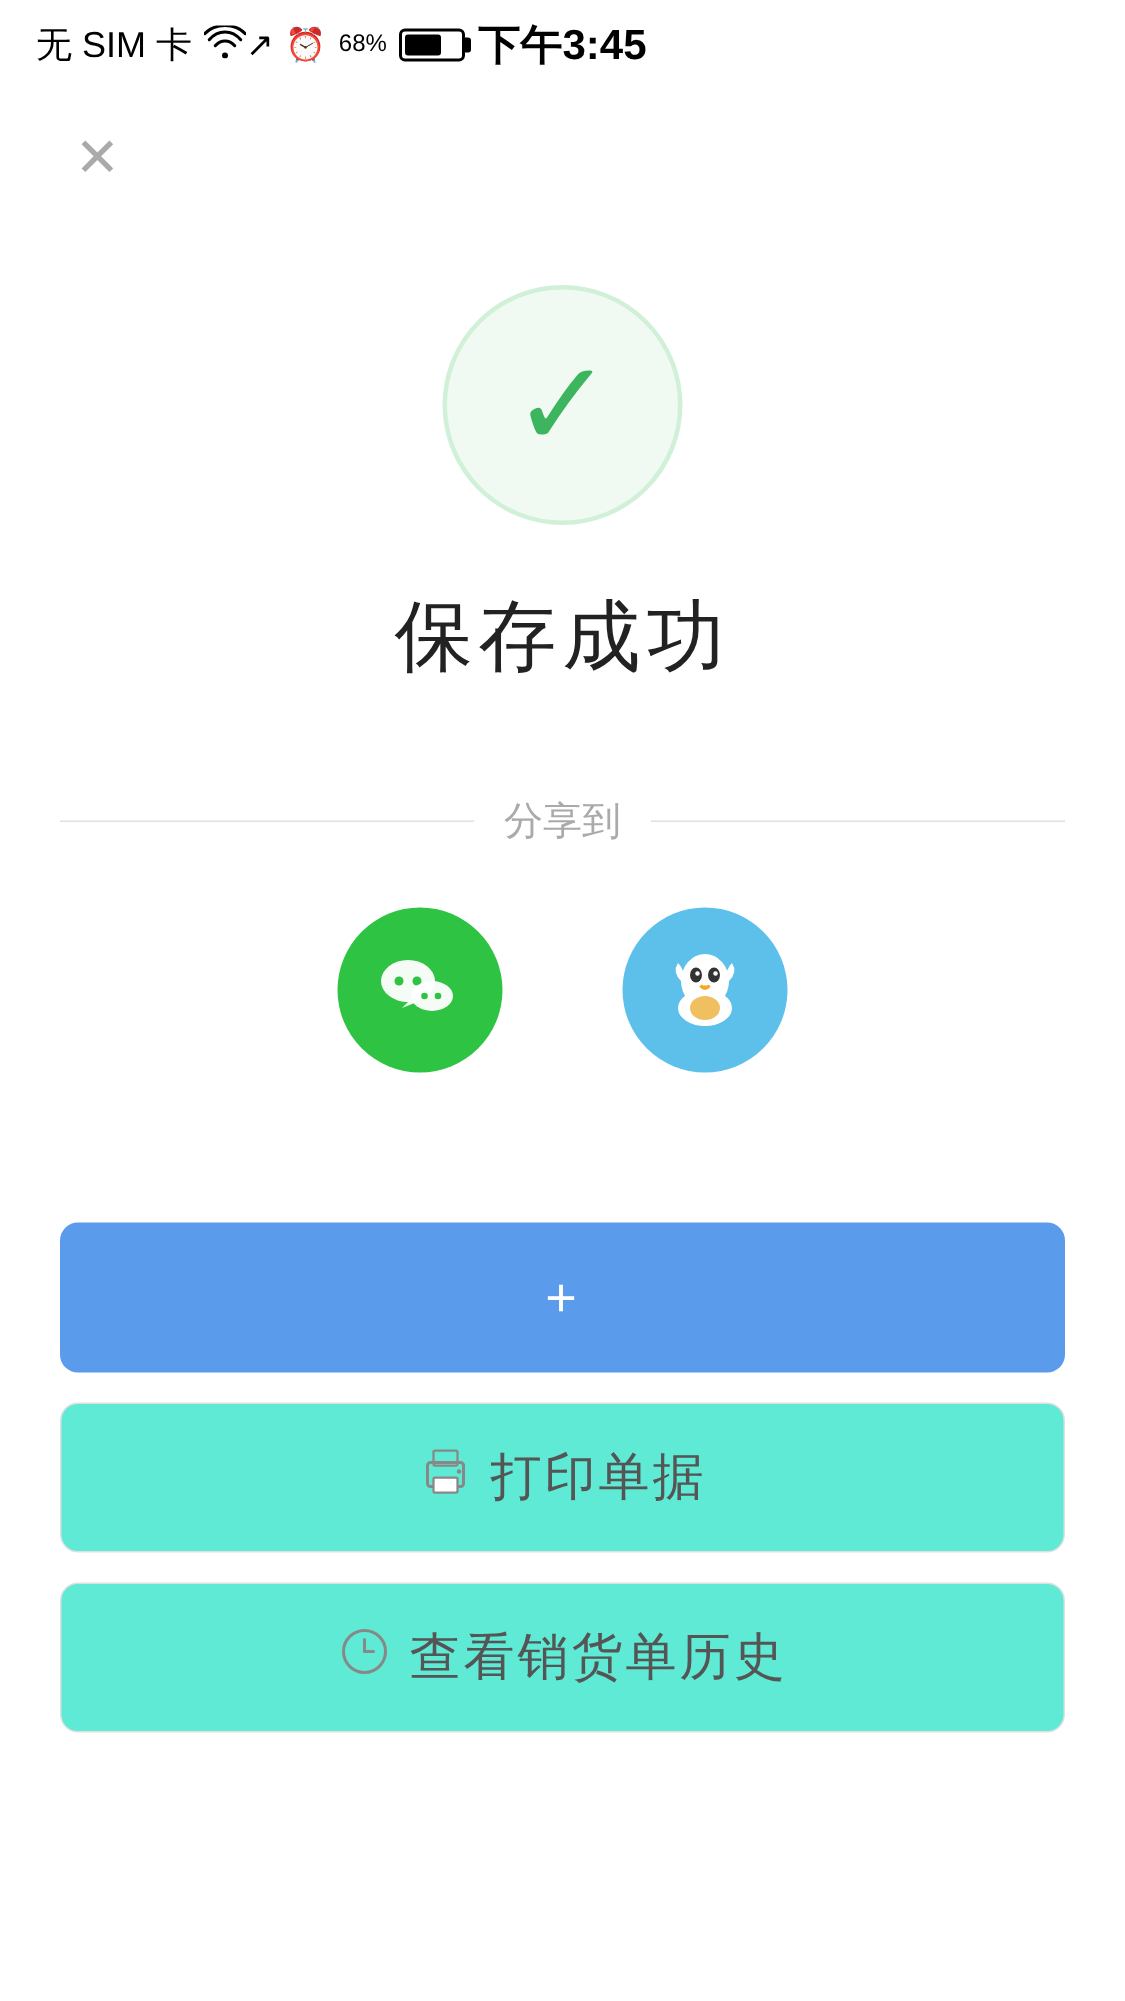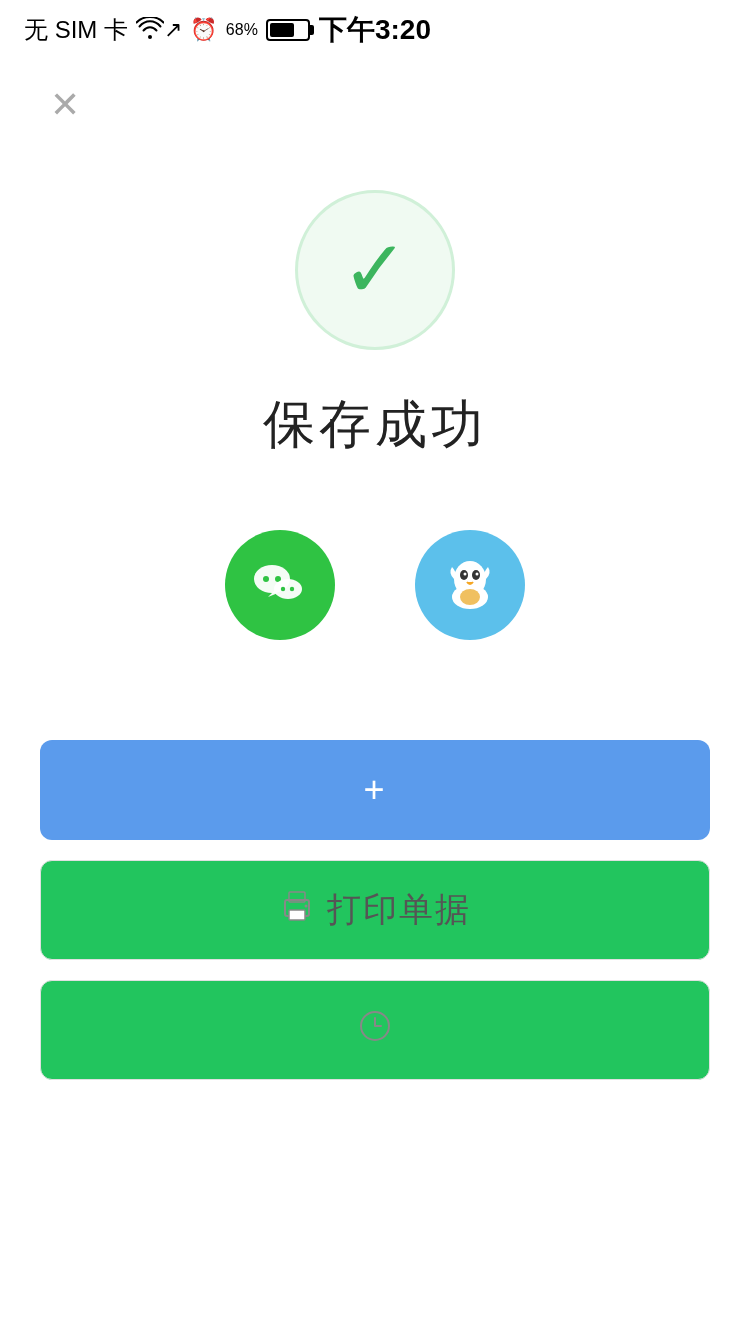--- a/index.html
+++ b/index.html
@@ -204,21 +204,21 @@
       align-items: center;
       justify-content: center;
       gap: 12px;
       cursor: pointer;
       letter-spacing: 2px;
     }
     .btn-secondary {
       width: 100%;
       height: 100px;
       border-radius: 12px;
-      background: #22c55e;
+      background: #5eead4;
       border: 1.5px solid #e0e0e0;
       color: #555555;
       font-size: 34px;
       display: flex;
       align-items: center;
       justify-content: center;
       gap: 12px;
       cursor: pointer;
       letter-spacing: 2px;
     }
@@ -243,21 +243,21 @@
     <span style="font-size:24px;">无 SIM 卡</span>
     <span>
       <svg width="28" height="22" viewBox="0 0 28 22" fill="none">
         <path d="M14 18a2 2 0 1 1 0 4 2 2 0 0 1 0-4z" fill="#000"></path>
         <path d="M7.5 13.5C9.2 11.5 11.5 10.3 14 10.3s4.8 1.2 6.5 3.2" stroke="#000" stroke-width="2" fill="none" stroke-linecap="round"></path>
         <path d="M3.5 9.5C6.2 6.3 9.9 4.3 14 4.3s7.8 2 10.5 5.2" stroke="#000" stroke-width="2" fill="none" stroke-linecap="round"></path>
         <path d="M0.5 5.5C4.2 1.5 8.8 0 14 0s9.8 1.5 13.5 5.5" stroke="#000" stroke-width="2" fill="none" stroke-linecap="round"></path>
       </svg>
     </span>
   </div>
-  <div class="status-center">下午3:20</div>
+  <div class="status-center">下午3:45</div>
   <div class="status-right">
     <span style="font-size:22px;">↗</span>
     <span style="font-size:22px;">⏰</span>
     <span style="font-size:16px;">68%</span>
     <div class="battery-icon">
       <div class="battery-fill"></div>
     </div>
   </div>
 </div>
 
@@ -271,20 +271,25 @@
 
   <div class="success-icon-wrapper">
     <div class="success-circle">
       <span class="checkmark">✓</span>
     </div>
   </div>
 
   <div class="success-title">保存成功</div>
 
   <div class="share-section">
+    <div class="share-divider">
+      <div class="divider-line"></div>
+      <span class="divider-label">分享到</span>
+      <div class="divider-line"></div>
+    </div>
 
     <div class="share-icons">
 
       <button class="share-icon-btn wechat-btn">
         <svg width="64" height="64" viewBox="0 0 64 64" fill="none">
 
           <ellipse cx="24" cy="26" rx="18" ry="14" fill="white" opacity="0.95"></ellipse>
           <circle cx="18" cy="26" r="3" fill="#2fc343"></circle>
           <circle cx="30" cy="26" r="3" fill="#2fc343"></circle>
           <ellipse cx="40" cy="36" rx="14" ry="10" fill="white" opacity="0.95"></ellipse>
@@ -335,16 +340,17 @@
       <span>打印单据</span>
     </button>
 
     <button class="btn-secondary">
       <span class="icon-history">
         <svg width="36" height="36" viewBox="0 0 36 36" fill="none">
           <circle cx="18" cy="18" r="14" stroke="#888" stroke-width="2"></circle>
           <path d="M18 10 L18 18 L24 18" stroke="#888" stroke-width="2" stroke-linecap="round" stroke-linejoin="round"></path>
         </svg>
       </span>
+      <span>查看销货单历史</span>
     </button>
 
   </div>
 </div>
 
 </body></html>

